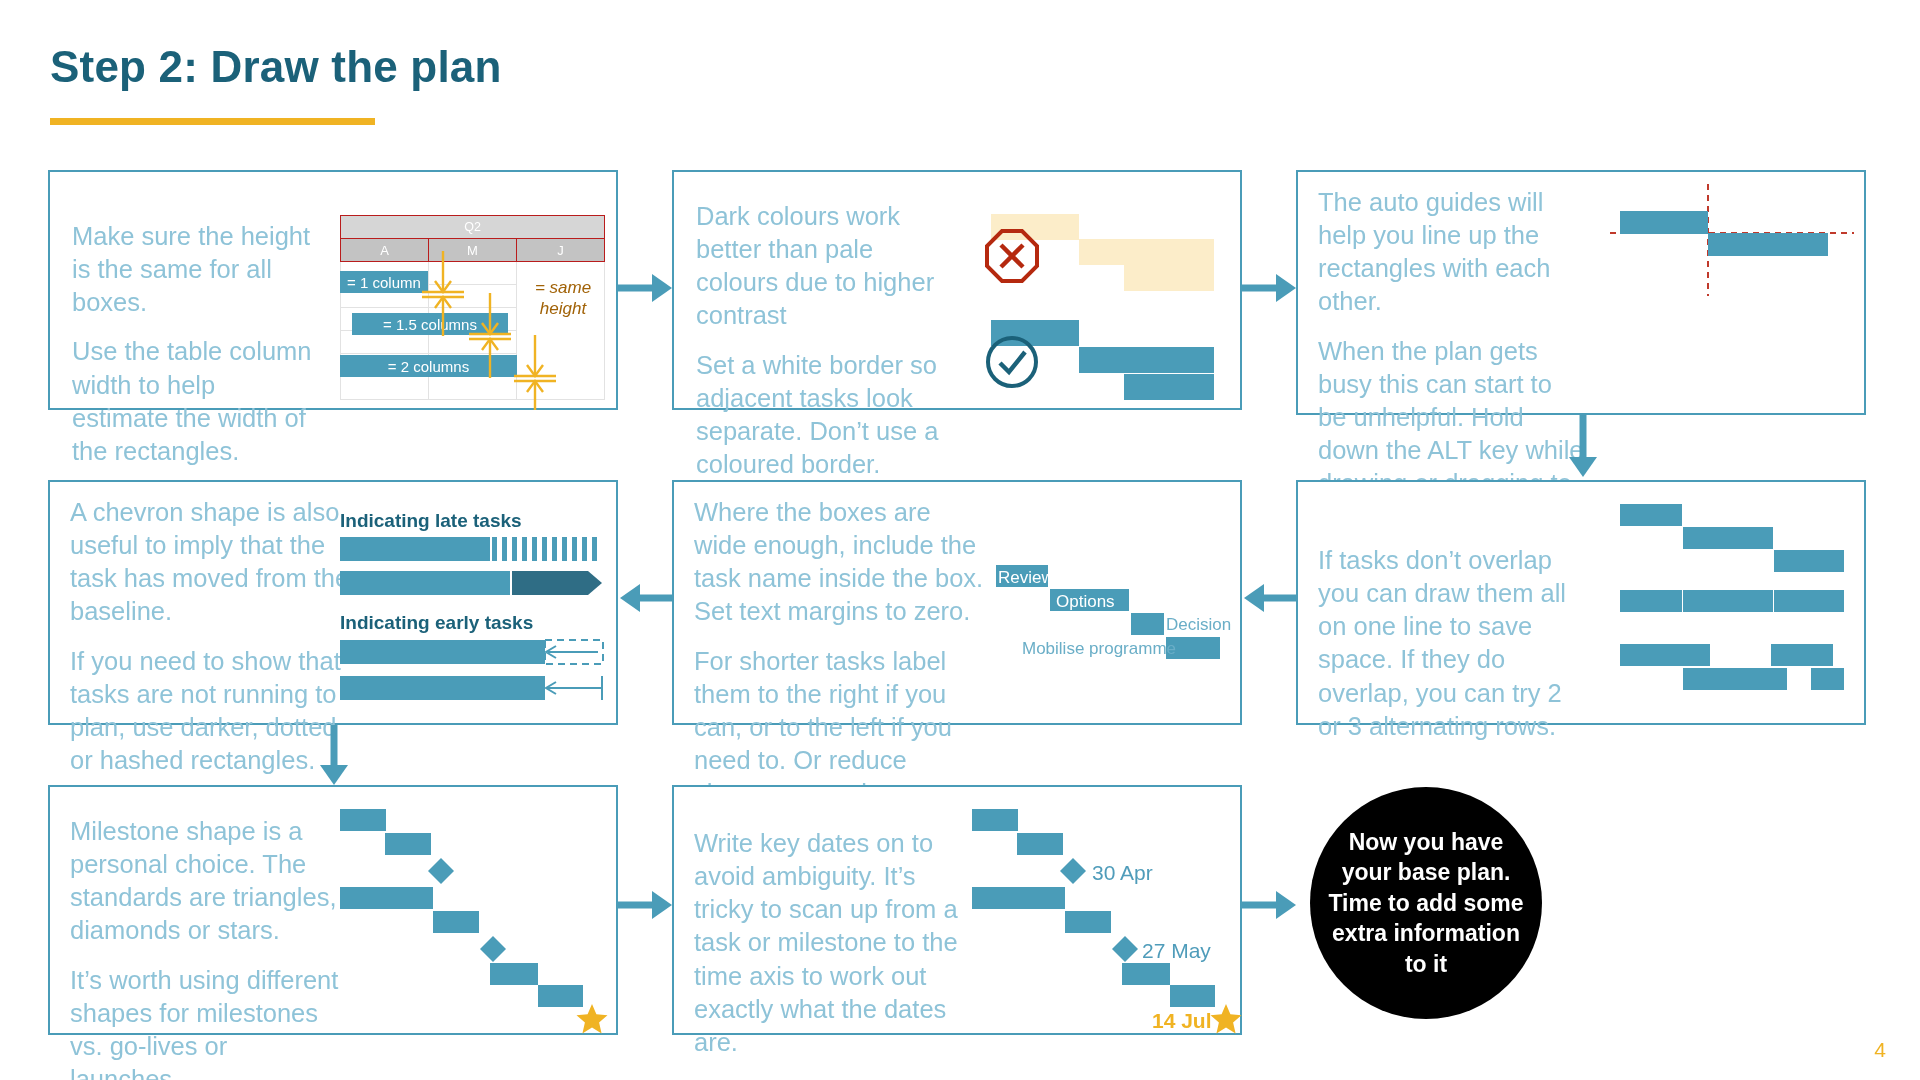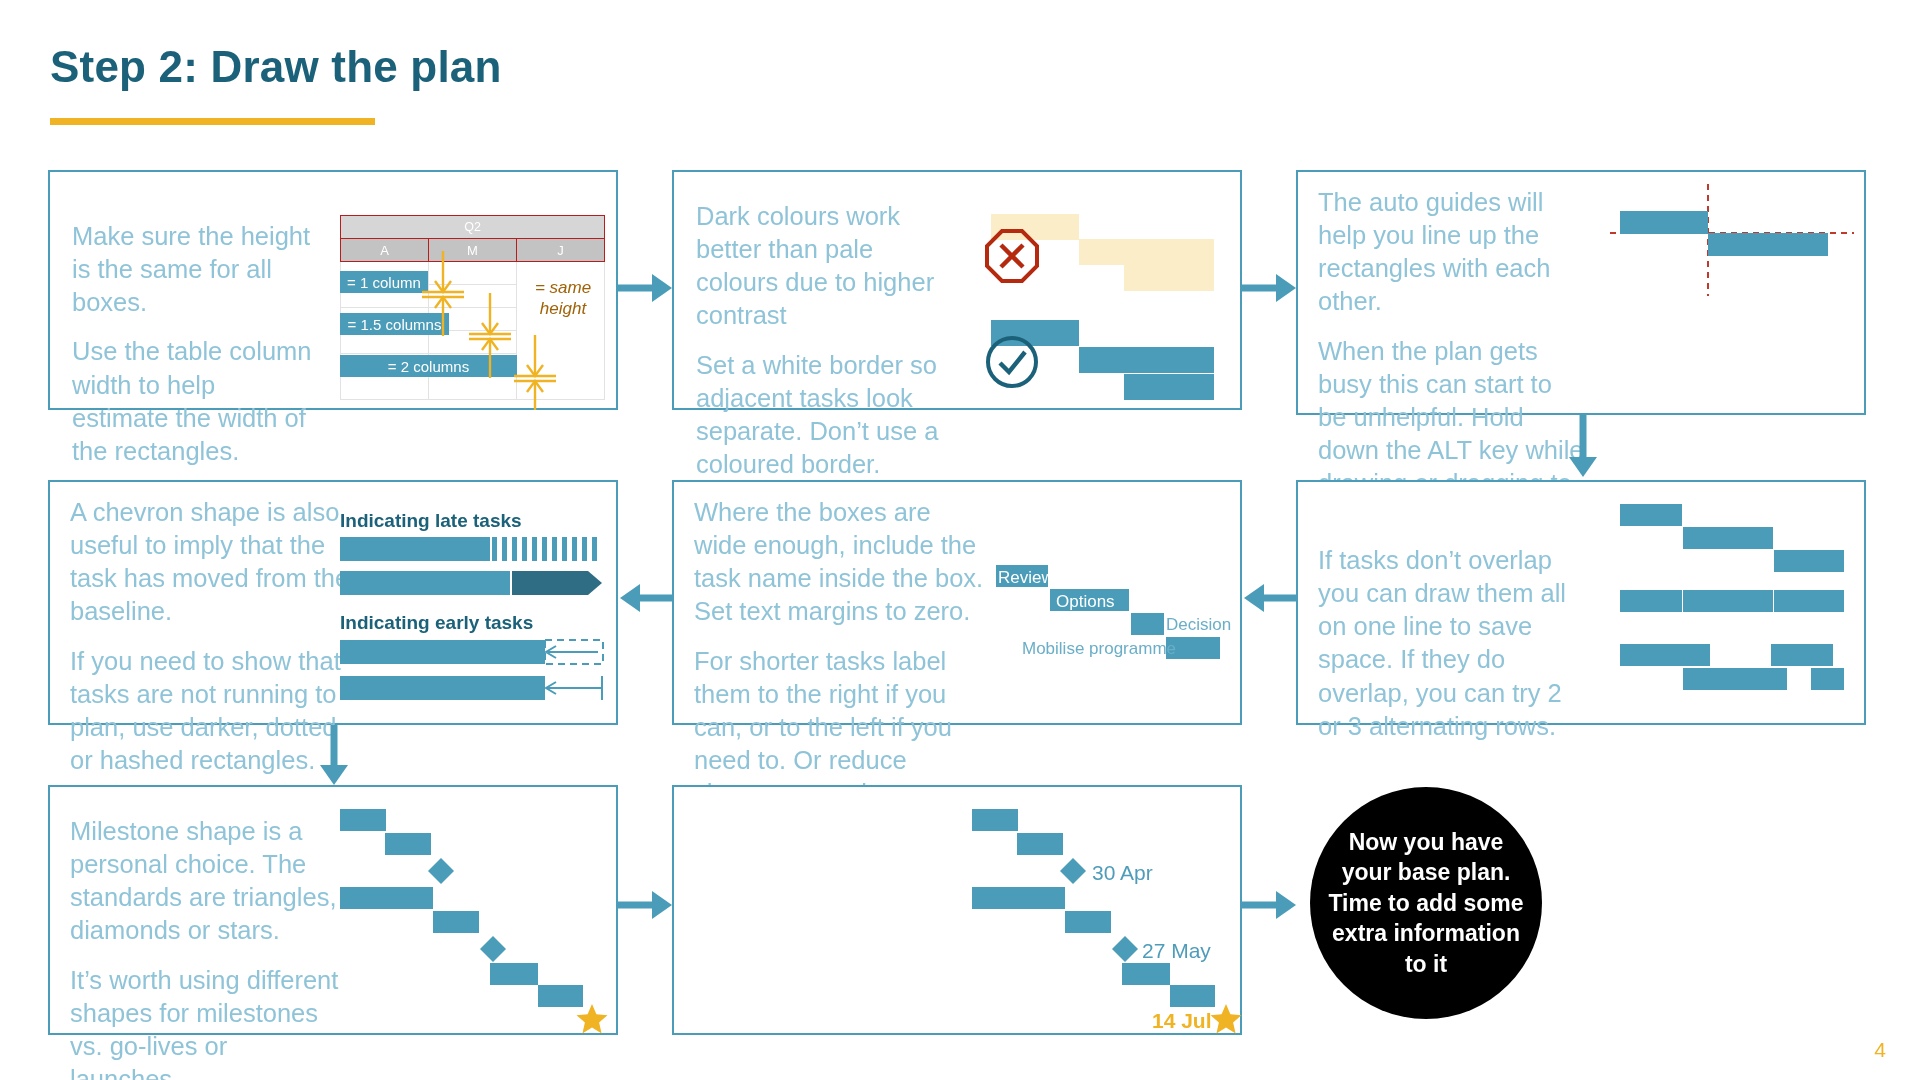--- a/index.html
+++ b/index.html
@@ -133,21 +133,21 @@
             <td class="cell"></td>
           </tr>
       <tr>
             <td class="cell"></td>
             <td class="cell"></td>
           </tr>
     </tbody>
       </table>
 
     <div class="tbl-bar" style="left:0px;top:56px;width:88px;">= 1 column</div>
-    <div class="tbl-bar" style="left:0px;top:98px;width:109px;text-align:center;">= 1.5 columns</div>
+    <div class="tbl-bar" style="left:12px;top:98px;width:156px;text-align:center;">= 1.5 columns</div>
     <div class="tbl-bar" style="left:0px;top:140px;width:177px;">= 2 columns</div>
 
     <svg class="gold-dim" style="left:80px;top:33px;" width="46" height="48">
       <line x1="2" y1="44" x2="44" y2="44" stroke="#f0b323" stroke-width="2.4"></line>
       <line x1="23" y1="3" x2="23" y2="43" stroke="#f0b323" stroke-width="2.4"></line>
       <path d="M15,33 L23,44 L31,33" fill="none" stroke="#f0b323" stroke-width="2.4"></path>
     </svg>
     <svg class="gold-dim" style="left:80px;top:79px;" width="46" height="44">
       <line x1="2" y1="3" x2="44" y2="3" stroke="#f0b323" stroke-width="2.4"></line>
       <line x1="23" y1="4" x2="23" y2="42" stroke="#f0b323" stroke-width="2.4"></line>
@@ -363,20 +363,23 @@
 </div>
 
 <div class="arrow-h" style="left:618px;top:885px;">
   <svg width="56" height="40" viewBox="0 0 56 40">
     <line x1="0" y1="20" x2="38" y2="20" stroke="#4a9cb8" stroke-width="7"></line>
     <path d="M34,6 L54,20 L34,34 Z" fill="#4a9cb8"></path>
   </svg>
 </div>
 
 <div class="panel" id="panel-dates">
+  <div class="ptext" style="left:20px;top:40px;width:272px;">
+    <p>Write key dates on to avoid ambiguity. It’s tricky to scan up from a task or milestone to the time axis to work out exactly what the dates are.</p>
+  </div>
   <div class="bar" style="left:298px;top:22px;width:46px;height:22px;"></div>
   <div class="bar" style="left:343px;top:46px;width:46px;height:22px;"></div>
   <svg style="position:absolute;left:383px;top:68px;" width="32" height="32">
     <polygon points="16,3 29,16 16,29 3,16" fill="#4a9cb8"></polygon>
   </svg>
   <div class="date-lab" style="left:418px;top:74px;">30 Apr</div>
 
   <div class="bar" style="left:298px;top:100px;width:93px;height:22px;"></div>
   <div class="bar" style="left:391px;top:124px;width:46px;height:22px;"></div>
   <svg style="position:absolute;left:435px;top:146px;" width="32" height="32">

